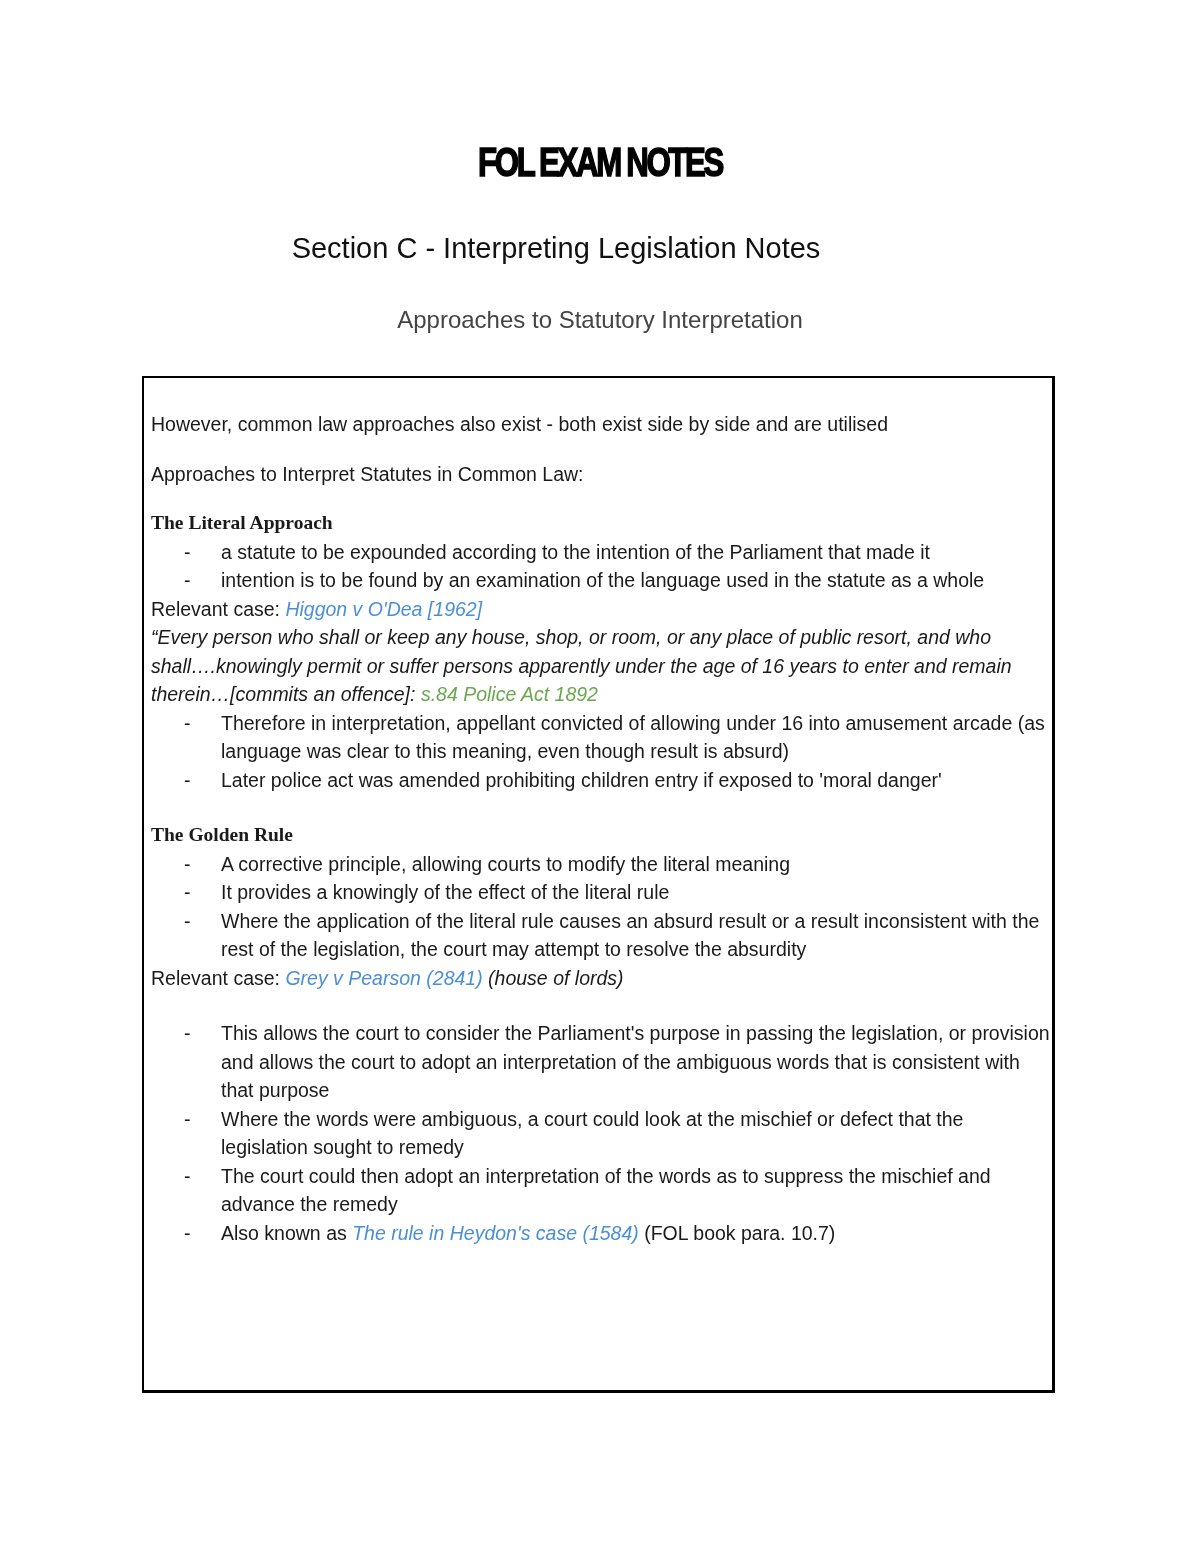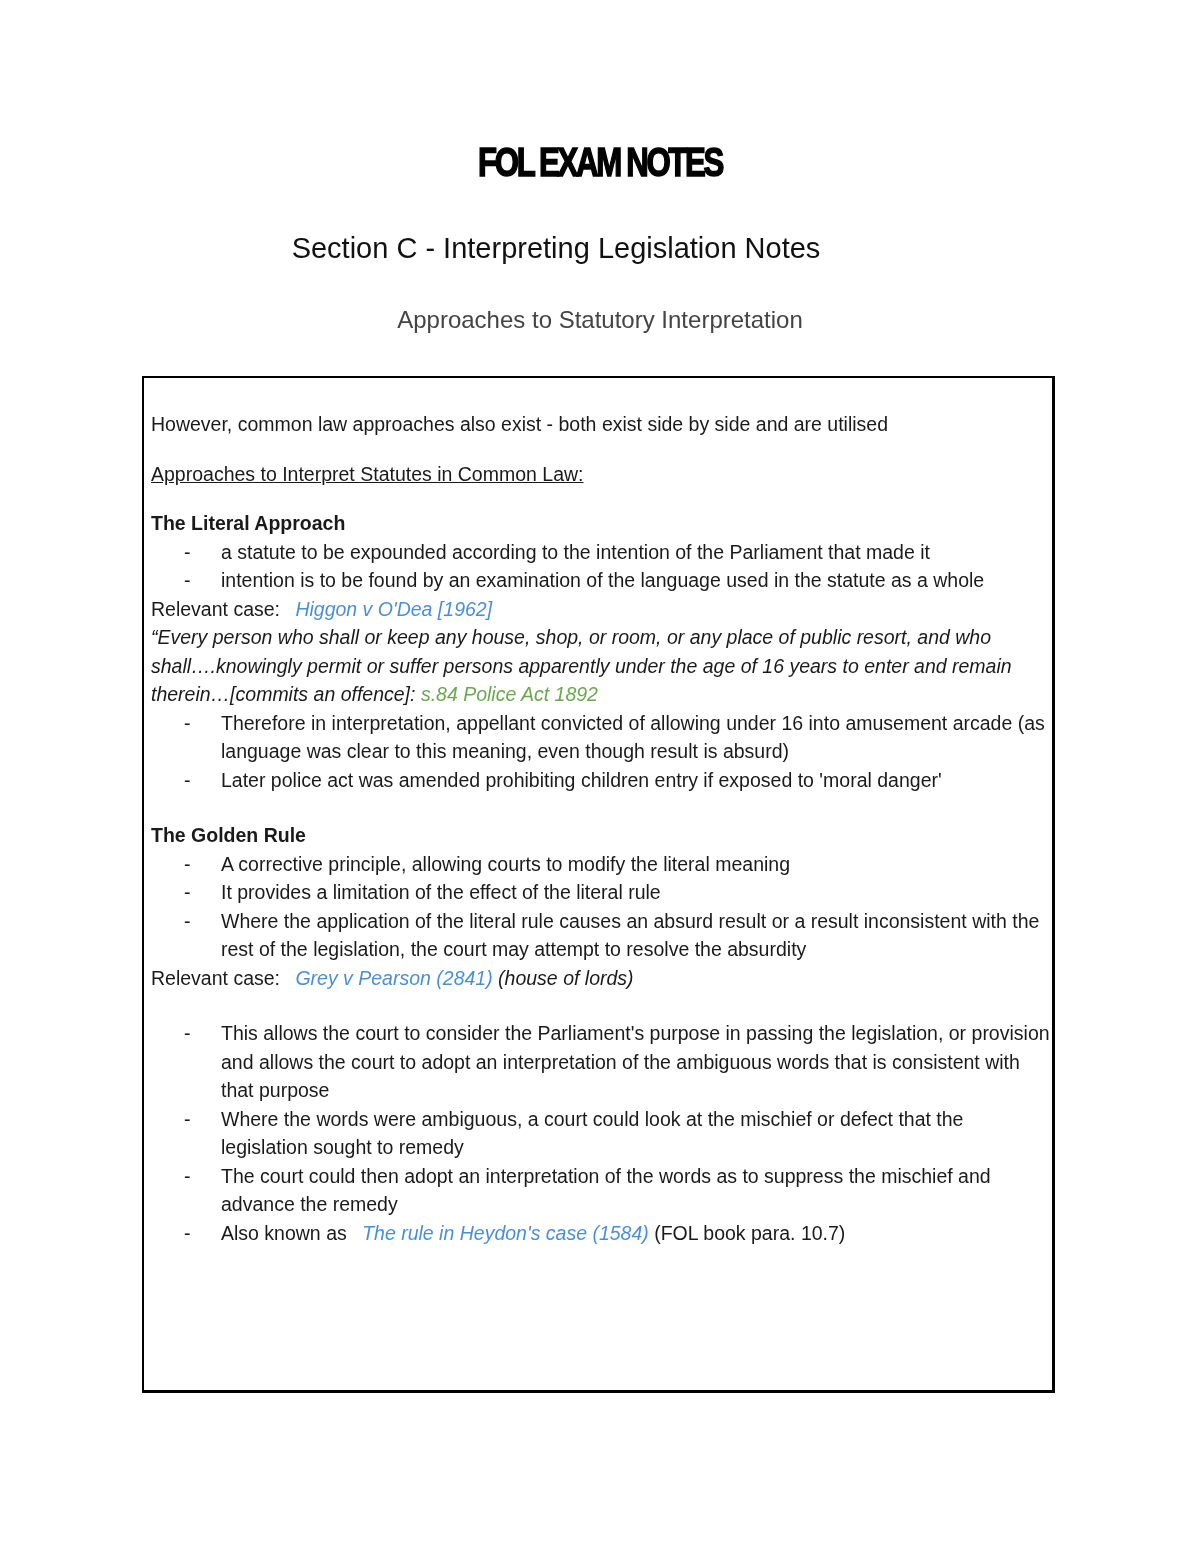--- a/index.html
+++ b/index.html
@@ -25,24 +25,24 @@
       position: absolute; left: 142px; top: 376px; width: 913px; height: 1017px;
       border: 2px solid #000; border-right-width: 3px; border-bottom-width: 3px;
       box-sizing: border-box;
     }
     .content {
       position: absolute; left: 151px; top: 389px; width: 900px;
       font-size: 19.5px; line-height: 28.5px; color: #1a1a1a;
     }
     .p { margin: 0; }
     .gap { height: 21px; }
-    .heading { font-weight: bold; }
-    .ul { text-decoration: underline; }
+    .heading { font-weight: bold; font-family: Liberation Serif, serif; }
+    .ul { }
     .it { font-style: italic; }
-    .blue { color: #4a8fd6; font-style: italic; margin-left: 10px; }
+    .blue { color: #4a8fd6; font-style: italic; }
     .green { color: #6aa84f; font-style: italic; }
     .bullet { display: flex; }
     .bullet .dash { width: 70px; flex: 0 0 70px; padding-left: 33px; box-sizing: border-box; }
     .bullet .txt { flex: 1; }
     .tight { line-height: 24.5px; }
   </style>
 </head>
 <body>
 
 <div class="title">FOL EXAM NOTES</div>
@@ -83,21 +83,21 @@
   </div>
   <div class="gap" style="height:27px"></div>
 
   <p class="p heading">The Golden Rule</p>
   <div class="bullet">
     <span class="dash">-</span>
     <span class="txt">A corrective principle, allowing courts to modify the literal meaning</span>
   </div>
   <div class="bullet">
     <span class="dash">-</span>
-    <span class="txt">It provides a limitation of the effect of the literal rule</span>
+    <span class="txt">It provides a knowingly of the effect of the literal rule</span>
   </div>
   <div class="bullet">
     <span class="dash">-</span>
     <span class="txt">Where the application of the literal rule causes an absurd result or a result inconsistent with the rest of the legislation, the court may attempt to resolve the absurdity</span>
   </div>
   <p class="p">
     <span>Relevant case: </span><span class="blue">Grey v Pearson (2841)</span><span class="it"> (house of lords)</span>
   </p>
   <div class="gap" style="height:27px"></div>
 

